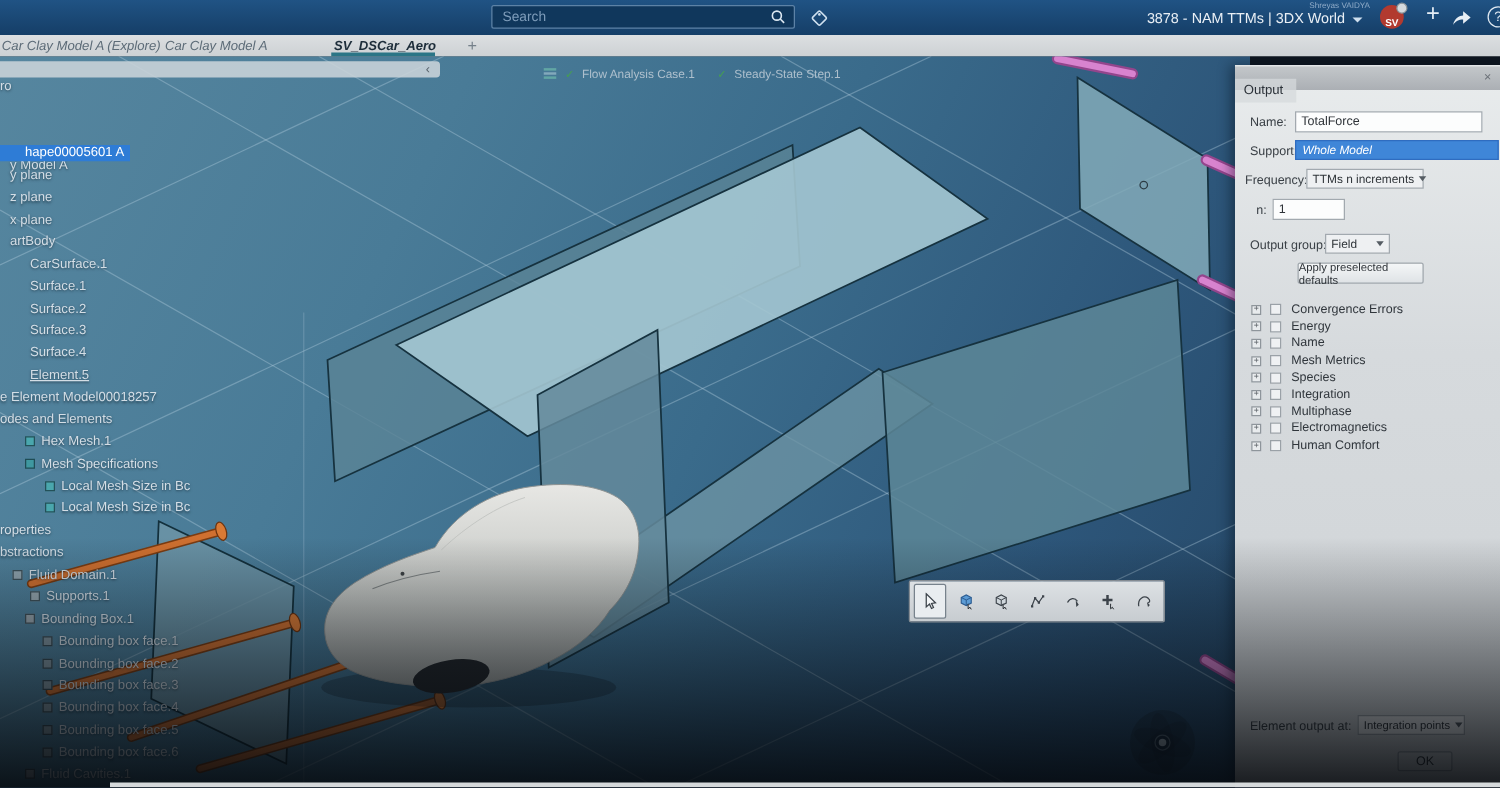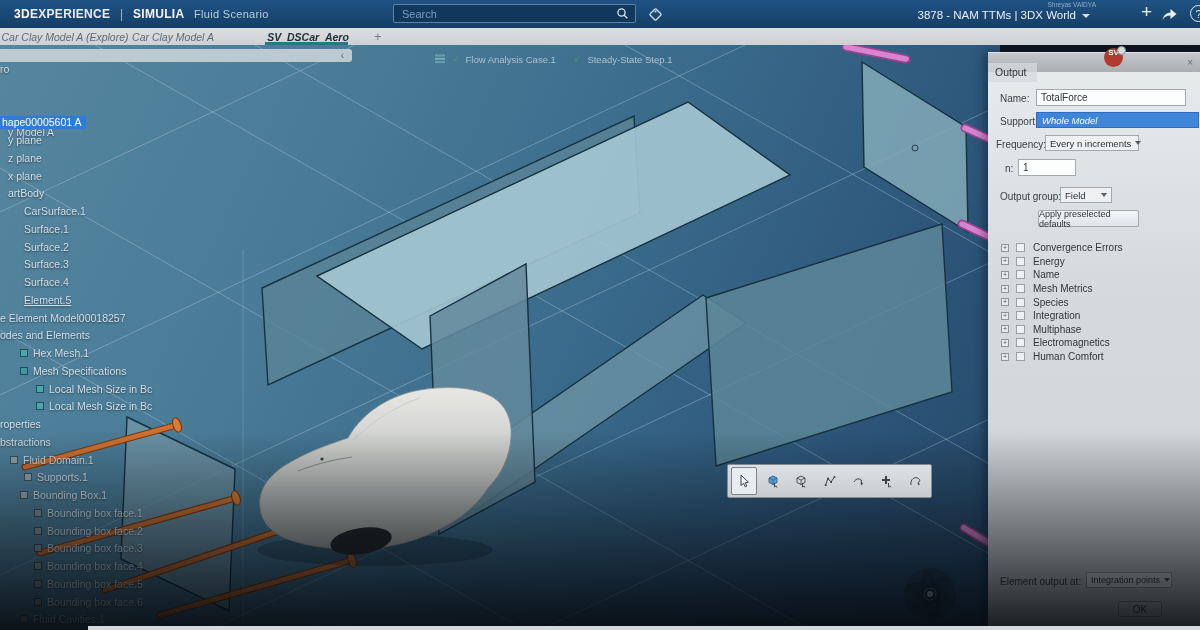--- a/index.html
+++ b/index.html
@@ -18,21 +18,21 @@
   .search{position:absolute;left:393px;top:4px;width:243px;height:19px;background:#10375c;
           border:1px solid #5d82a6;border-radius:2px;display:flex;align-items:center;box-sizing:border-box;}
   .search input{flex:1;background:transparent;border:none;outline:none;color:#cfe0ef;font-size:11px;padding:0 8px;min-width:0;}
   .search input::placeholder{color:#7e9cba;}
   .search svg{margin-right:6px;flex:none;}
   .tagicon{position:absolute;left:647px;top:6px;}
   .user-name{position:absolute;right:104px;top:1px;font-size:6.5px;color:#8fabc8;}
   .tenant{position:absolute;right:110px;top:9px;font-size:11.5px;color:#e9eff5;display:flex;gap:6px;align-items:center;white-space:nowrap;}
   .chev{width:0;height:0;border-left:4px solid transparent;border-right:4px solid transparent;border-top:4px solid #cfe0ef;margin-top:2px;}
   .avatar{position:absolute;right:77px;top:4px;width:19px;height:19px;border-radius:50%;background:#b23a2f;
-          color:#fff;font-size:8px;font-weight:bold;display:flex;align-items:flex-start;justify-content:center;margin-top:44px;}
+          color:#fff;font-size:8px;font-weight:bold;display:flex;align-items:flex-end;justify-content:center;}
   .badge{position:absolute;right:-3px;top:-2px;width:7px;height:7px;border-radius:50%;background:#d5dade;border:1px solid #8a9298;}
   .plusbtn{position:absolute;right:48px;top:1px;font-size:19px;font-weight:300;color:#e4ecf4;}
   .shareicn{position:absolute;right:22px;top:7px;}
   .help{position:absolute;right:-7px;top:5px;width:17px;height:17px;border:1.2px solid #dfe8f1;border-radius:50%;
         color:#dfe8f1;font-size:11px;display:flex;align-items:center;justify-content:center;box-sizing:border-box;}
 
   
   .tabbar{position:absolute;left:0;top:28px;width:1200px;height:17px;
           background:linear-gradient(#dcdfe1,#cdd1d4);display:flex;align-items:stretch;z-index:69;}
   .tab{display:flex;align-items:center;justify-content:center;font-size:10.5px;font-style:italic;
@@ -50,21 +50,21 @@
                padding-right:8px;box-sizing:border-box;color:#57626b;font-size:10px;}
   .case-header{position:absolute;left:434px;top:8px;display:flex;align-items:center;gap:6px;
                font-size:9.5px;color:#b7c6d2;opacity:.92;}
   .chk{color:#46a34b;font-size:9px;}
   .case-label{margin-right:12px;}
 
   #tree{position:absolute;left:0;top:0;width:270px;height:585px;}
   .titem{position:absolute;font-size:10.5px;color:#d4dee6;white-space:nowrap;display:flex;align-items:center;gap:5px;
          text-shadow:0 1px 2px rgba(10,20,30,.55);}
   .titem .tlabel{line-height:12px;}
-  .titem.sel .tlabel{background:#2e7cd6;color:#fff;padding:0 5px 1px 2px;text-shadow:none;}
+  .titem.sel .tlabel{background:#2e7cd6;color:#fff;padding:0 5px 1px 20px;text-shadow:none;}
   .titem.und .tlabel{text-decoration:underline;}
   .ticon{width:8px;height:8px;border:1px solid rgba(15,35,45,.65);box-sizing:border-box;flex:none;}
   .ticon.mesh{background:#4aa7ad;} .ticon.spec{background:#3f98a0;}
   .ticon.domain{background:#8fa3ad;} .ticon.support{background:#97a8b1;}
   .ticon.box{background:#97a5ad;} .ticon.face{background:#7f939e;} .ticon.cavity{background:#97a5ad;}
 
   .sel-toolbar{position:absolute;left:727px;top:419px;width:205px;height:34px;box-sizing:border-box;
                background:linear-gradient(#dde1e4,#c7ccd0);border:1px solid #848b92;border-radius:2px;
                display:flex;align-items:center;padding:2px 3px;gap:2px;z-index:60;}
   .cell{width:27px;height:28px;display:flex;align-items:center;justify-content:center;box-sizing:border-box;}
@@ -104,26 +104,20 @@
             background:linear-gradient(rgba(6,10,15,0),rgba(6,10,15,.42) 45%,rgba(4,7,11,.9));}
   .bottom-sliver{position:absolute;left:88px;top:626px;width:1112px;height:4px;z-index:55;
                  background:rgba(235,238,240,.9);}
 </style>
 </head>
 <body>
 
 <div class="stage">
 
   <header class="topbar">
-    <div class="brand">
-      <span class="b1">3D</span><span class="b2">EXPERIENCE</span>
-      <span class="bdiv">|</span>
-      <span class="b3">SIMULIA</span>
-      <span class="b4">Fluid Scenario</span>
-    </div>
     <div class="search">
       <input type="text" placeholder="Search" style="">
       <svg width="13" height="13" viewBox="0 0 13 13">
         <circle cx="5.5" cy="5.5" r="3.6" fill="none" stroke="#dce7f1" stroke-width="1.3"></circle>
         <path d="M8.2 8.2 L11.3 11.3" stroke="#dce7f1" stroke-width="1.3"></path>
       </svg>
     </div>
     <svg class="tagicon" width="17" height="17" viewBox="0 0 16 16">
       <rect x="4" y="4" width="8" height="8" rx="1" transform="rotate(45 8 8)" fill="none" stroke="#cfe0ef" stroke-width="1.2"></rect>
       <circle cx="8" cy="5.2" r="1" fill="#cfe0ef"></circle>
@@ -430,21 +424,21 @@
     </div>
 
     <span class="plabel" style="left:12px;top:41px;">Name:</span>
     <input class="pinput" style="left: 48px; top: 37px; width: 150px; height: 17px;" value="TotalForce">
 
     <span class="plabel" style="left:12px;top:64px;">Support:</span>
     <div class="support-val">Whole Model</div>
 
     <span class="plabel" style="left:8px;top:87px;">Frequency:</span>
     <div class="pselect" style="left:57px;top:83px;width:94px;height:16px;">
-      <span>Every n increments</span>
+      <span>TTMs n increments</span>
         <span class="caret"></span>
     </div>
 
     <span class="plabel" style="left:17px;top:111px;">n:</span>
     <input class="pinput" style="left: 30px; top: 107px; width: 58px; height: 17px;" value="1">
 
     <span class="plabel" style="left:12px;top:139px;">Output group:</span>
     <div class="pselect" style="left:72px;top:135px;width:52px;height:16px;">
       <span>Field</span>
         <span class="caret"></span>

